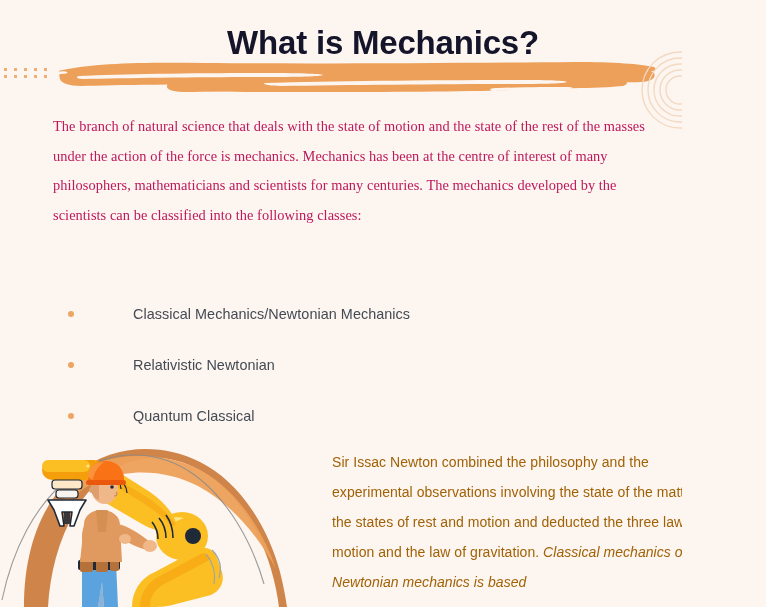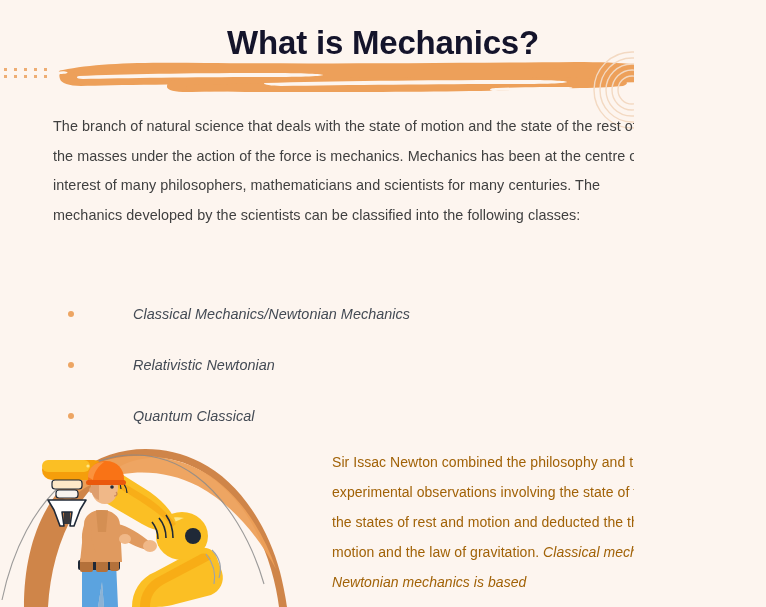--- a/index.html
+++ b/index.html
@@ -15,20 +15,21 @@
     position: relative;
   }
 
   #slide {
     position: absolute;
     inset: 0;
     width: 634px;
     height: 607px;
     overflow: hidden;
     background: #fdf5ef;
+    padding-left: 48px;
   }
 
   
   .title {
     position: absolute;
     top: 22px;
     left: 0;
     width: 766px;
     text-align: center;
     font-size: 33px;
@@ -78,22 +79,23 @@
   }
 
   
   .intro {
     position: absolute;
     left: 53px;
     top: 112px;
     width: 600px;
     font-size: 14.4px;
     line-height: 29.5px;
-    color: #404040;
+    color: #be185d;
     letter-spacing: 0.05px;
+    font-family: Liberation Serif, serif;
   }
 
   
   .bullets {
     position: absolute;
     left: 53px;
     top: 288px;
     width: 560px;
   }
   .bullet-row {
@@ -108,21 +110,20 @@
     border-radius: 50%;
     background: #eda563;
     margin-left: 15px;
   }
   .bullet-text {
     margin-left: 59px;
     font-size: 14.4px;
     line-height: 22px;
     color: #434a54;
     letter-spacing: 0.05px;
-    font-style: italic;
   }
 
   
   .lower {
     position: absolute;
     left: 332px;
     top: 447px;
     width: 400px;
     font-size: 14px;
     line-height: 30px;

